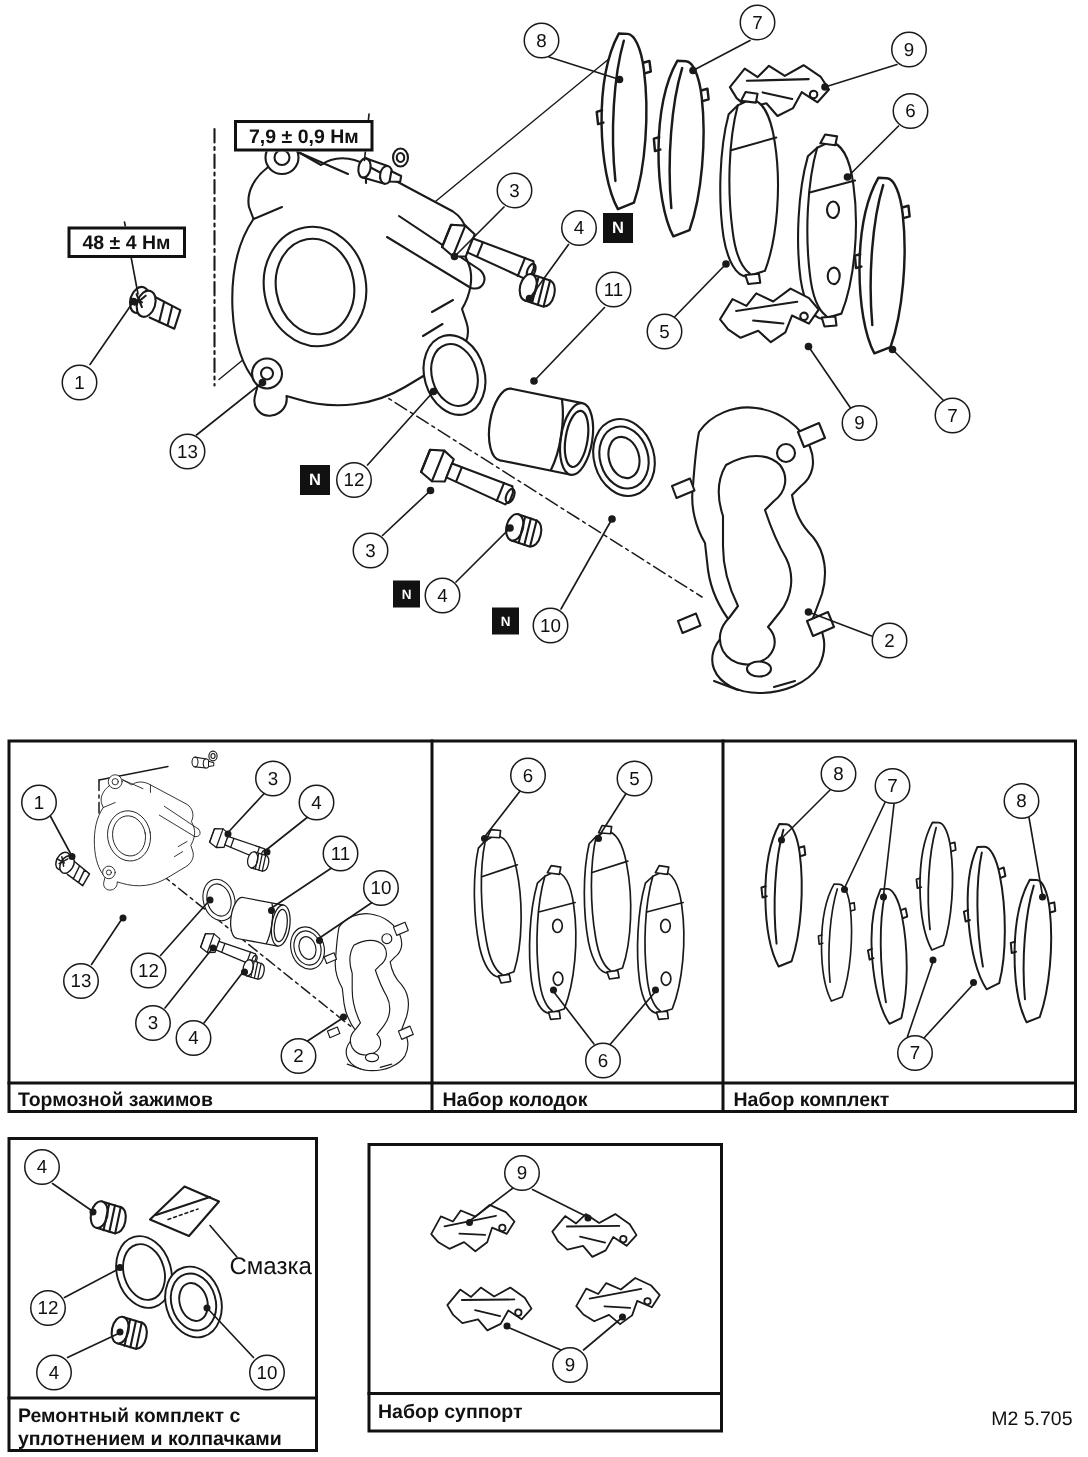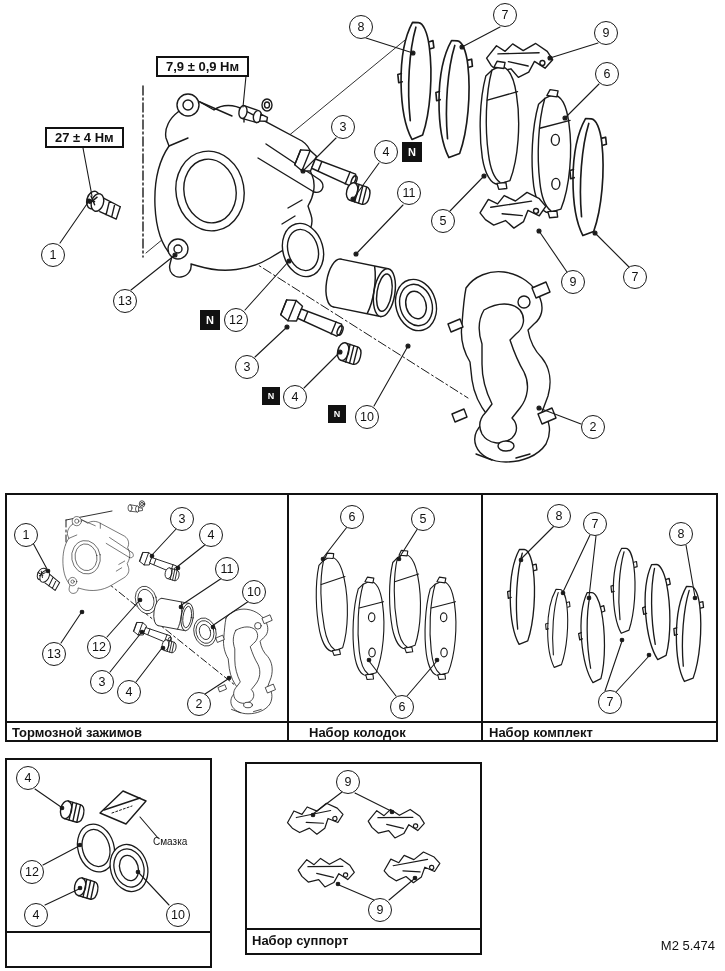--- a/index.html
+++ b/index.html
@@ -7,26 +7,26 @@
          font-family:"Liberation Sans",sans-serif;color:#111;}
   svg.art{position:absolute;left:0;top:0;}
   .callout{position:absolute;width:24px;height:24px;box-sizing:border-box;
            border:1.7px solid #1a1a1a;border-radius:50%;background:#fff;
            display:flex;align-items:center;justify-content:center;
            font-size:12.5px;line-height:1;z-index:5;}
   .notebox{position:absolute;width:20px;height:20px;background:#111;color:#fff;
            display:flex;align-items:center;justify-content:center;
            font-size:11px;font-weight:bold;z-index:5;}
   .torque{position:absolute;border:2px solid #111;background:#fff;
-          font-size:13px;font-weight:bold;padding:1px 8px;white-space:nowrap;z-index:5;}
+          font-size:13px;font-weight:bold;padding:1px 8px;white-space:nowrap;z-index:5;margin-top:24px;}
   .boxframe{position:absolute;border:2px solid #111;box-sizing:border-box;background:transparent;z-index:2;}
   .hline{position:absolute;background:#111;height:2px;z-index:3;}
   .vline{position:absolute;background:#111;width:2px;z-index:3;}
   .caption{position:absolute;font-size:13px;font-weight:bold;line-height:15px;z-index:4;}
-  .annot{position:absolute;font-size:10px;z-index:4;}
+  .annot{position:absolute;font-size:16px;z-index:4;}
   .code{position:absolute;font-size:13px;z-index:4;}
 </style>
 </head>
 <body>
 
 <div class="stage">
 
   <svg class="art" width="725" height="971" viewBox="0 0 725 971">
     <defs>
       <g id="caliperShape">
@@ -307,35 +307,36 @@
       </g>
     </g>
   </svg>
 
   <div class="boxframe" style="left:5px;top:493px;width:713px;height:249px"></div>
   <div class="vline" style="left:287px;top:493px;height:249px"></div>
   <div class="vline" style="left:481px;top:493px;height:249px"></div>
   <div class="hline" style="left:5px;top:721px;width:713px"></div>
 
   <div class="caption" style="left:12px;top:725px">Тормозной зажимов</div>
-  <div class="caption" style="left:309px;top:725px">Набор колодок</div>
+  <div class="caption" style="left:295px;top:725px">Набор колодок</div>
   <div class="caption" style="left:489px;top:725px">Набор комплект</div>
 
   <div class="boxframe" style="left:5px;top:758px;width:207px;height:210px"></div>
   <div class="hline" style="left:5px;top:931px;width:207px"></div>
+  <div class="caption" style="left:12px;top:936px;width:185px">Ремонтный комплект с уплотнением и колпачками</div>
 
   <div class="boxframe" style="left:245px;top:762px;width:237px;height:193px"></div>
   <div class="hline" style="left:245px;top:928px;width:237px"></div>
   <div class="caption" style="left:252px;top:933px">Набор суппорт</div>
 
   <div class="annot" style="left:153px;top:836px">Смазка</div>
-  <div class="code" style="left:640px;top:938px;width:75px;text-align:right">M2 5.474</div>
+  <div class="code" style="left:640px;top:938px;width:75px;text-align:right">M2 5.705</div>
 
   <div class="torque" style="left:156px;top:56px">7,9 ± 0,9 Нм</div>
-  <div class="torque" style="left:45px;top:127px">27 ± 4 Нм</div>
+  <div class="torque" style="left:45px;top:127px">48 ± 4 Нм</div>
 
   <div class="notebox" style="left:402px;top:142px">N</div>
   <div class="notebox" style="left:200px;top:310px">N</div>
   <div class="notebox" style="left:262px;top:387px;width:18px;height:18px;font-size:9px">N</div>
   <div class="notebox" style="left:328px;top:405px;width:18px;height:18px;font-size:9px">N</div>
 
   <div class="callout" style="left:349px;top:15px">8</div>
   <div class="callout" style="left:493px;top:3px">7</div>
   <div class="callout" style="left:594px;top:21px">9</div>
   <div class="callout" style="left:595px;top:62px">6</div>

